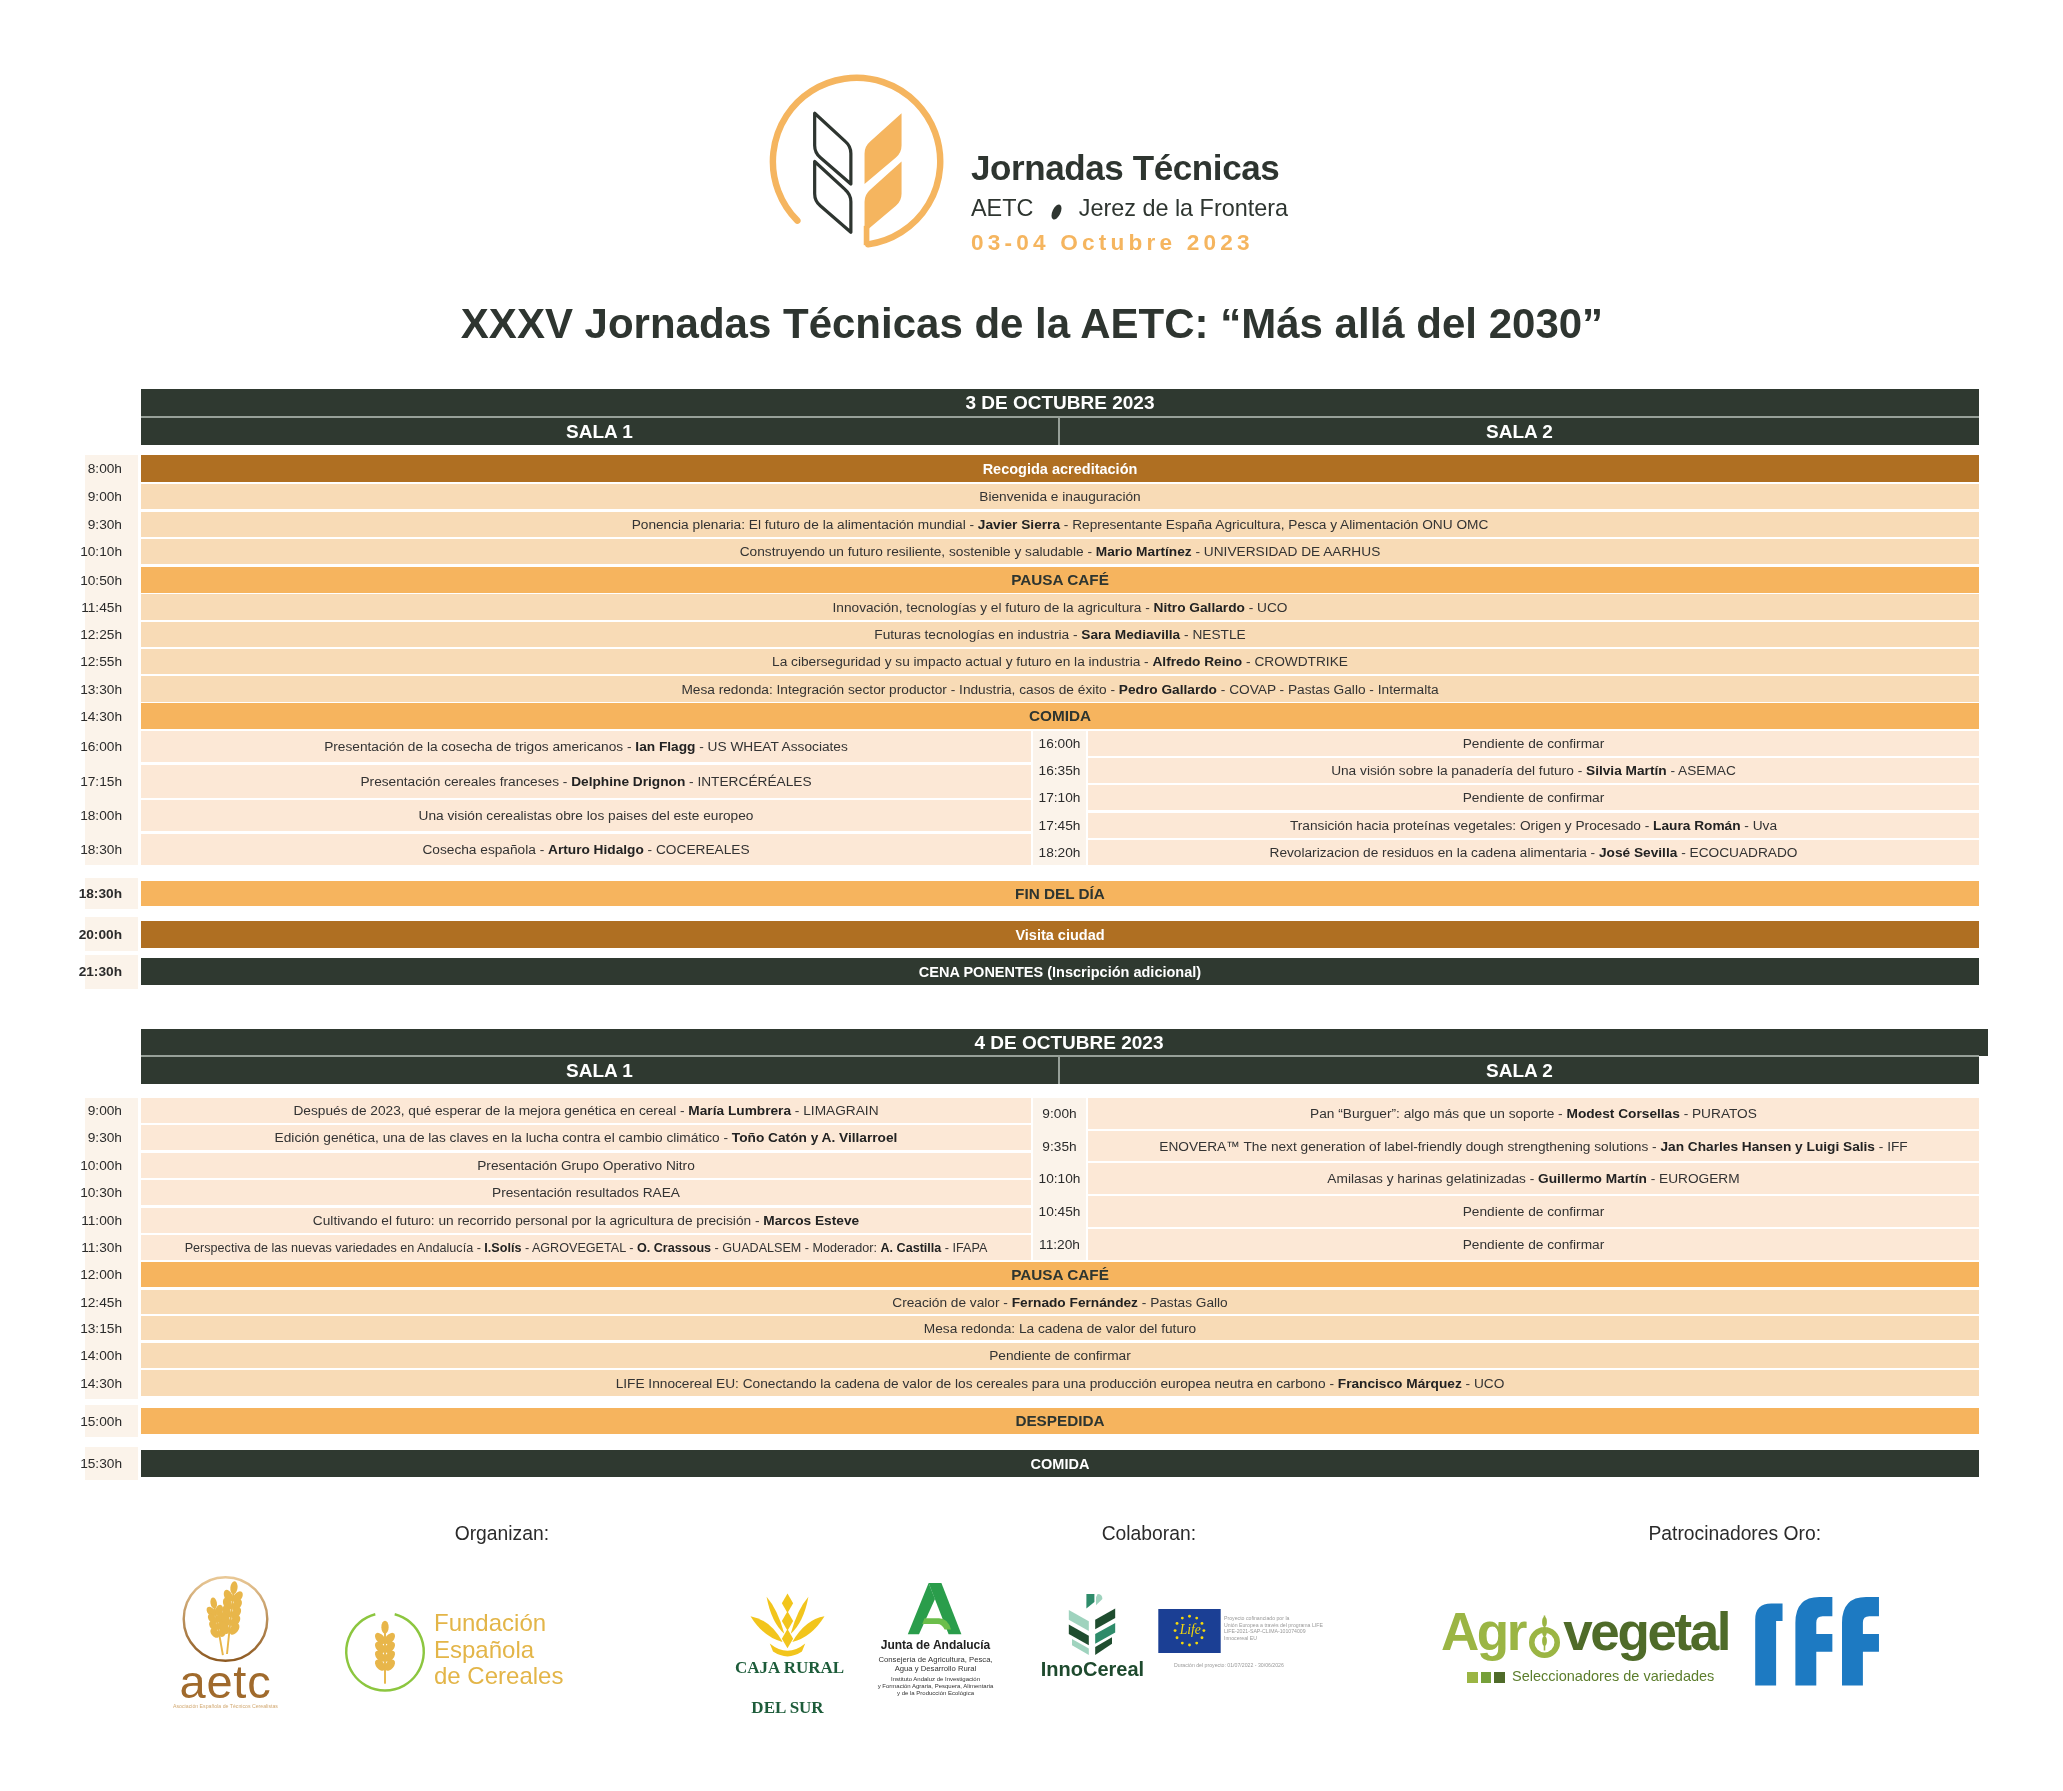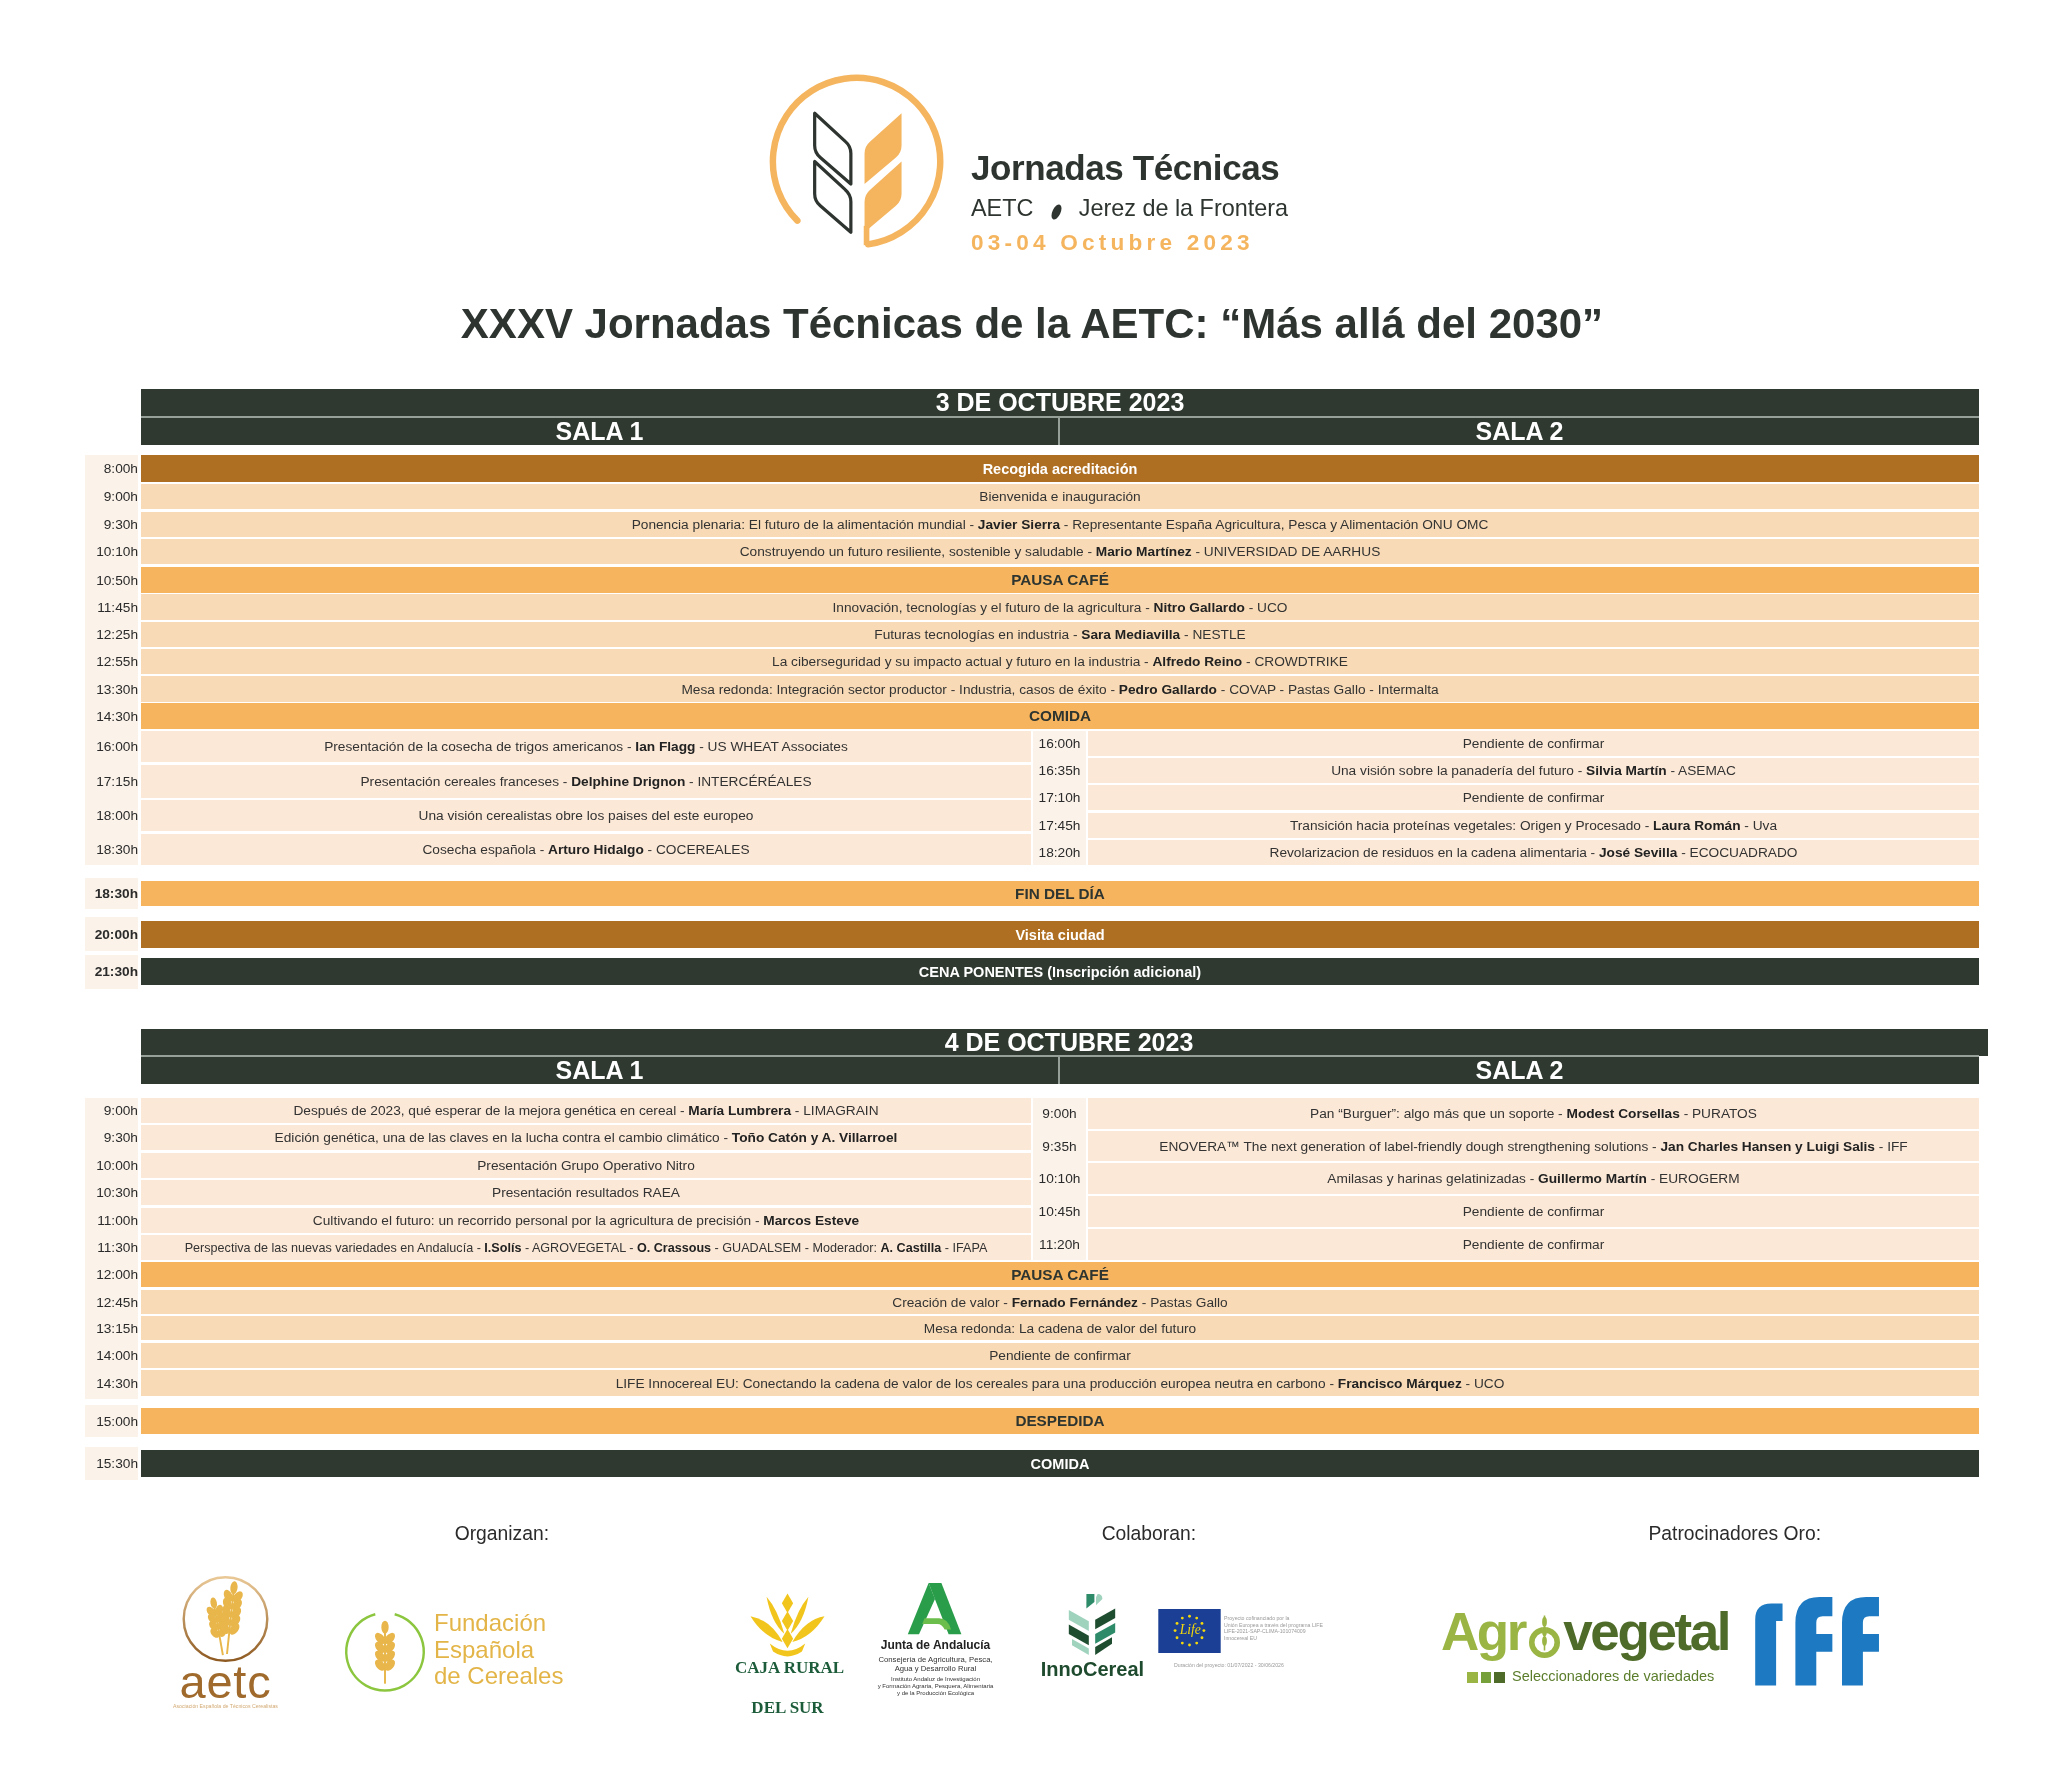--- a/index.html
+++ b/index.html
@@ -5,24 +5,24 @@
   html,body{margin:0;padding:0;background:#ffffff;}
   body{width:2064px;height:1792px;position:relative;overflow:hidden;font-family:"Liberation Sans","DejaVu Sans",sans-serif;color:#2E3530;}
   .abs{position:absolute;}
   
   .logo-title{position:absolute;left:971px;top:148px;font-size:35px;font-weight:bold;line-height:40px;color:#2E3530;white-space:nowrap;letter-spacing:-0.4px;}
   .logo-sub{position:absolute;left:971px;top:195px;font-size:23.4px;line-height:27px;color:#2E3530;white-space:nowrap;display:flex;align-items:center;}
   .logo-sub .leaf{display:inline-block;width:21px;height:18px;margin:0 11.3px 0 13px;}
   .logo-dates{position:absolute;left:971px;top:230px;font-size:22.6px;line-height:26px;font-weight:bold;letter-spacing:4.2px;color:#F5B55F;white-space:nowrap;}
   .main-title{position:absolute;left:0;width:2064px;top:300px;text-align:center;font-size:42px;line-height:48px;font-weight:bold;color:#2E3530;white-space:nowrap;}
   
-  .band{position:absolute;display:flex;align-items:center;justify-content:center;background:#2F3930;color:#ffffff;font-weight:bold;font-size:25px;white-space:nowrap;}
+  .band{position:absolute;display:flex;align-items:center;justify-content:center;background:#2F3930;color:#ffffff;font-weight:bold;font-size:19px;white-space:nowrap;}
   .band-line{position:absolute;background:#97a098;}
   .tcol{position:absolute;background:#FBF3EA;}
-  .t{position:absolute;display:flex;align-items:center;justify-content:flex-end;font-size:13.7px;color:#2b2b2b;white-space:nowrap;box-sizing:border-box;padding-right:0;}
+  .t{position:absolute;display:flex;align-items:center;justify-content:flex-end;font-size:13.7px;color:#2b2b2b;white-space:nowrap;box-sizing:border-box;padding-right:16px;}
   .t.l{left:85px;width:53px;}
   .t.r{left:1033px;width:53px;justify-content:center;padding-right:0;}
   .t.bold{font-weight:bold;}
   .ev{position:absolute;display:flex;align-items:center;justify-content:center;font-size:13.7px;color:#333333;white-space:pre;overflow:visible;}
   .ev .spk{font-weight:bold;color:#222;}
   .full{left:141px;width:1838px;}
   .left{left:141px;width:890px;}
   .right{left:1088px;width:891px;}
   .peach{background:#F8DBB6;}
   .lpeach{background:#FCE8D6;}

